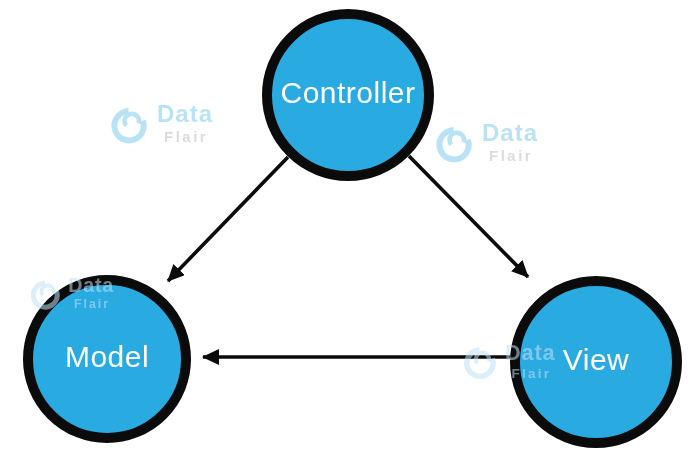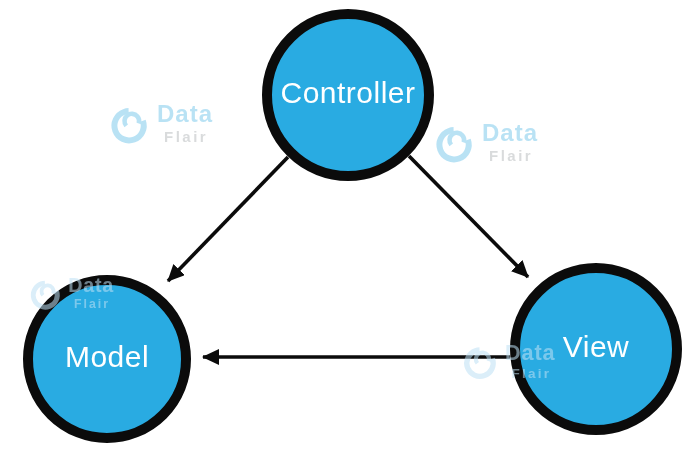--- a/index.html
+++ b/index.html
@@ -16,21 +16,21 @@
     position:absolute;box-sizing:border-box;border-radius:50%;
     background:var(--fill,#29ABE2);border:10px solid var(--border,#0b0b0b);
     display:flex;align-items:center;justify-content:center;z-index:3;
   }
   .node span{
     color:var(--label,#ffffff);font-size:30px;font-weight:400;letter-spacing:.5px;
     transform:translateY(-2px);
   }
   .node-controller{left:262px;top:9px;width:172px;height:172px;}
   .node-model{left:23px;top:275px;width:168px;height:168px;}
-  .node-view{left:510px;top:263px;width:172px;height:172px;}
+  .node-view{left:510px;top:276px;width:172px;height:172px;}
   
   .wm{position:absolute;display:flex;align-items:flex-start;gap:5px;opacity:.32;z-index:1;}
   .wm-logo{width:44px;height:46px;color:var(--wm_blue,#29A8E0);flex:0 0 auto;}
   .wm-text{display:flex;flex-direction:column;line-height:1;padding-top:2px;}
   .wm-data{color:var(--wm_blue,#29A8E0);font-weight:bold;font-size:24px;letter-spacing:1px;}
   .wm-flair{color:var(--wm_gray,#8A9094);font-weight:bold;font-size:15px;letter-spacing:2.5px;margin:3px 0 0 7px;}
   .wm1{left:108px;top:100px;}
   .wm2{left:433px;top:119px;}
   
   .wm-light{opacity:.55;z-index:4;}

